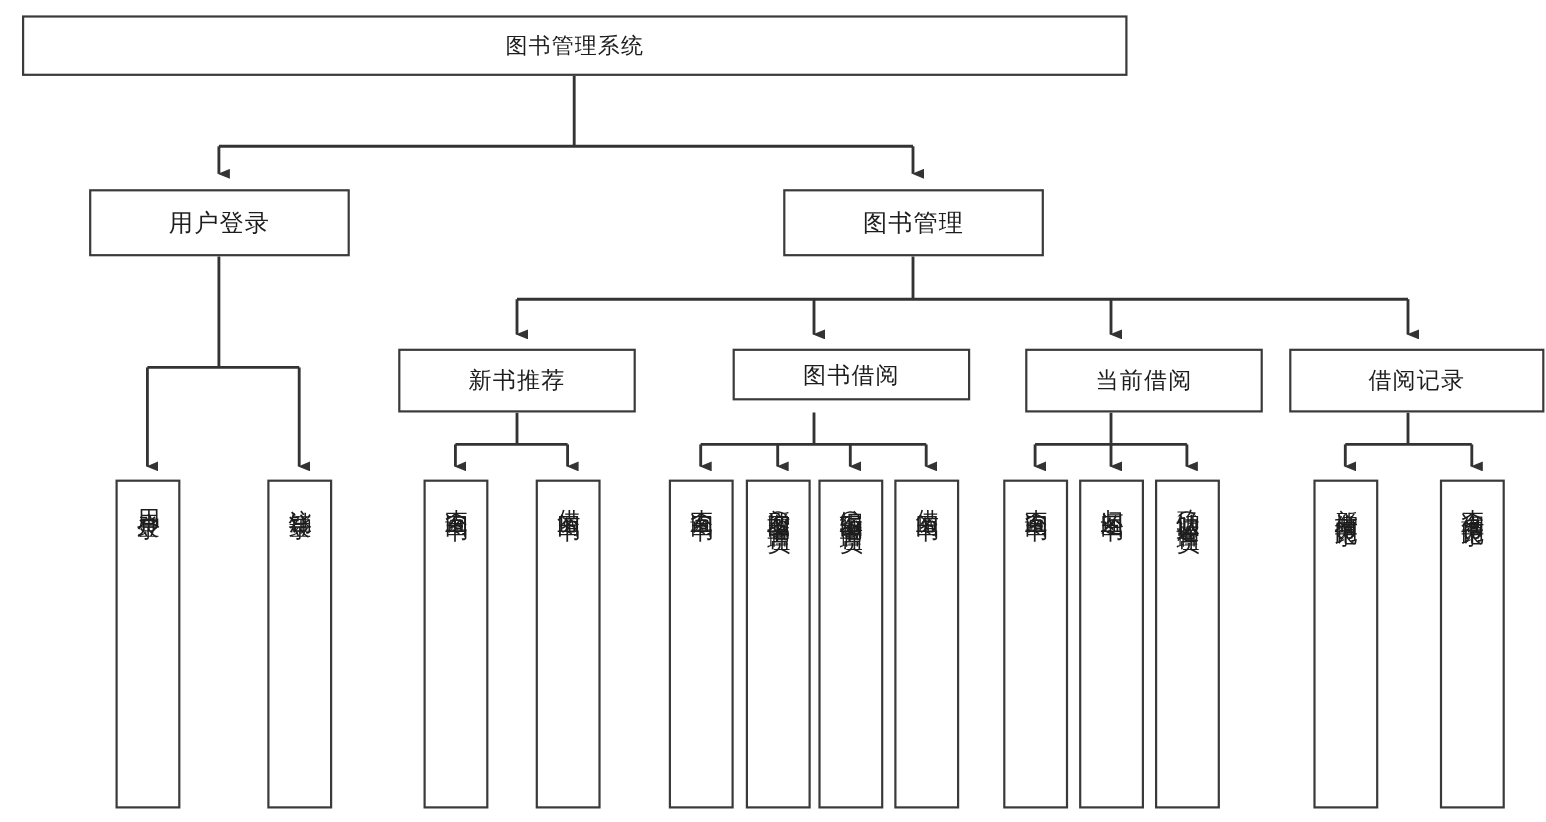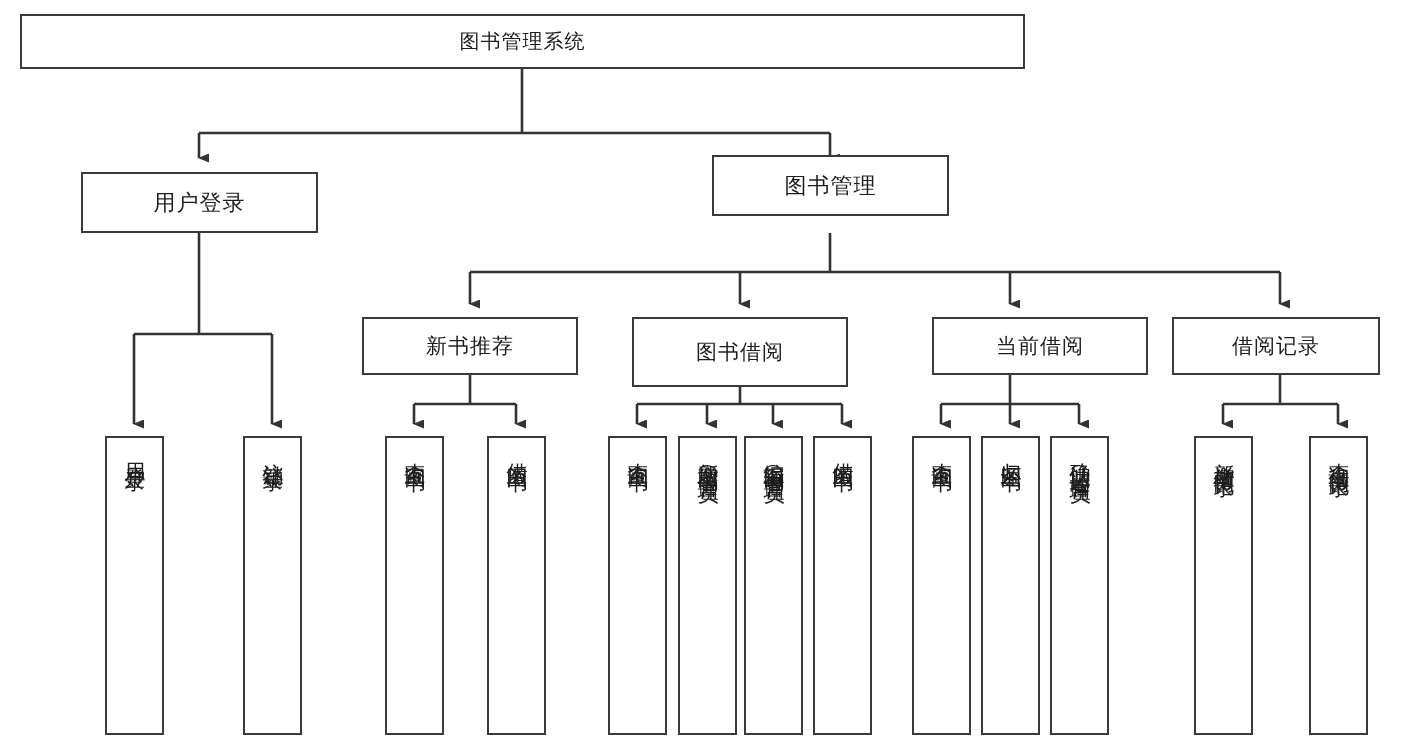--- a/index.html
+++ b/index.html
@@ -129,34 +129,34 @@
     </g>
   </svg>
 
   <div class="node root" style="left:20px; top:14px; width:1005px; height:55px;">
     <span class="htext">图书管理系统</span>
   </div>
 
   <div class="node level2" style="left:81px; top:172px; width:237px; height:61px;">
     <span class="htext">用户登录</span>
   </div>
-  <div class="node level2" style="left:712px; top:155px; width:237px; height:61px;">
+  <div class="node level2" style="left:712px; top:172px; width:237px; height:61px;">
     <span class="htext">图书管理</span>
   </div>
 
   <div class="node level3" style="left:362px; top:317px; width:216px; height:58px;">
     <span class="htext">新书推荐</span>
   </div>
-  <div class="node level3" style="left:632px; top:317px; width:216px; height:70px;">
+  <div class="node level3" style="left:666px; top:317px; width:216px; height:47px;">
     <span class="htext">图书借阅</span>
   </div>
   <div class="node level3" style="left:932px; top:317px; width:216px; height:58px;">
     <span class="htext">当前借阅</span>
   </div>
-  <div class="node level3" style="left:1172px; top:317px; width:208px; height:58px;justify-content:center;">
+  <div class="node level3" style="left:1172px; top:317px; width:232px; height:58px;justify-content:center;">
     <span class="htext">借阅记录</span>
   </div>
 
   <div class="node leaf" style="left:105px; top:436px; width:59px; height:299px;">
     <span class="vtext">用户登录</span>
   </div>
   <div class="node leaf" style="left:243px; top:436px; width:59px; height:299px;">
     <span class="vtext">注销登录</span>
   </div>
 

